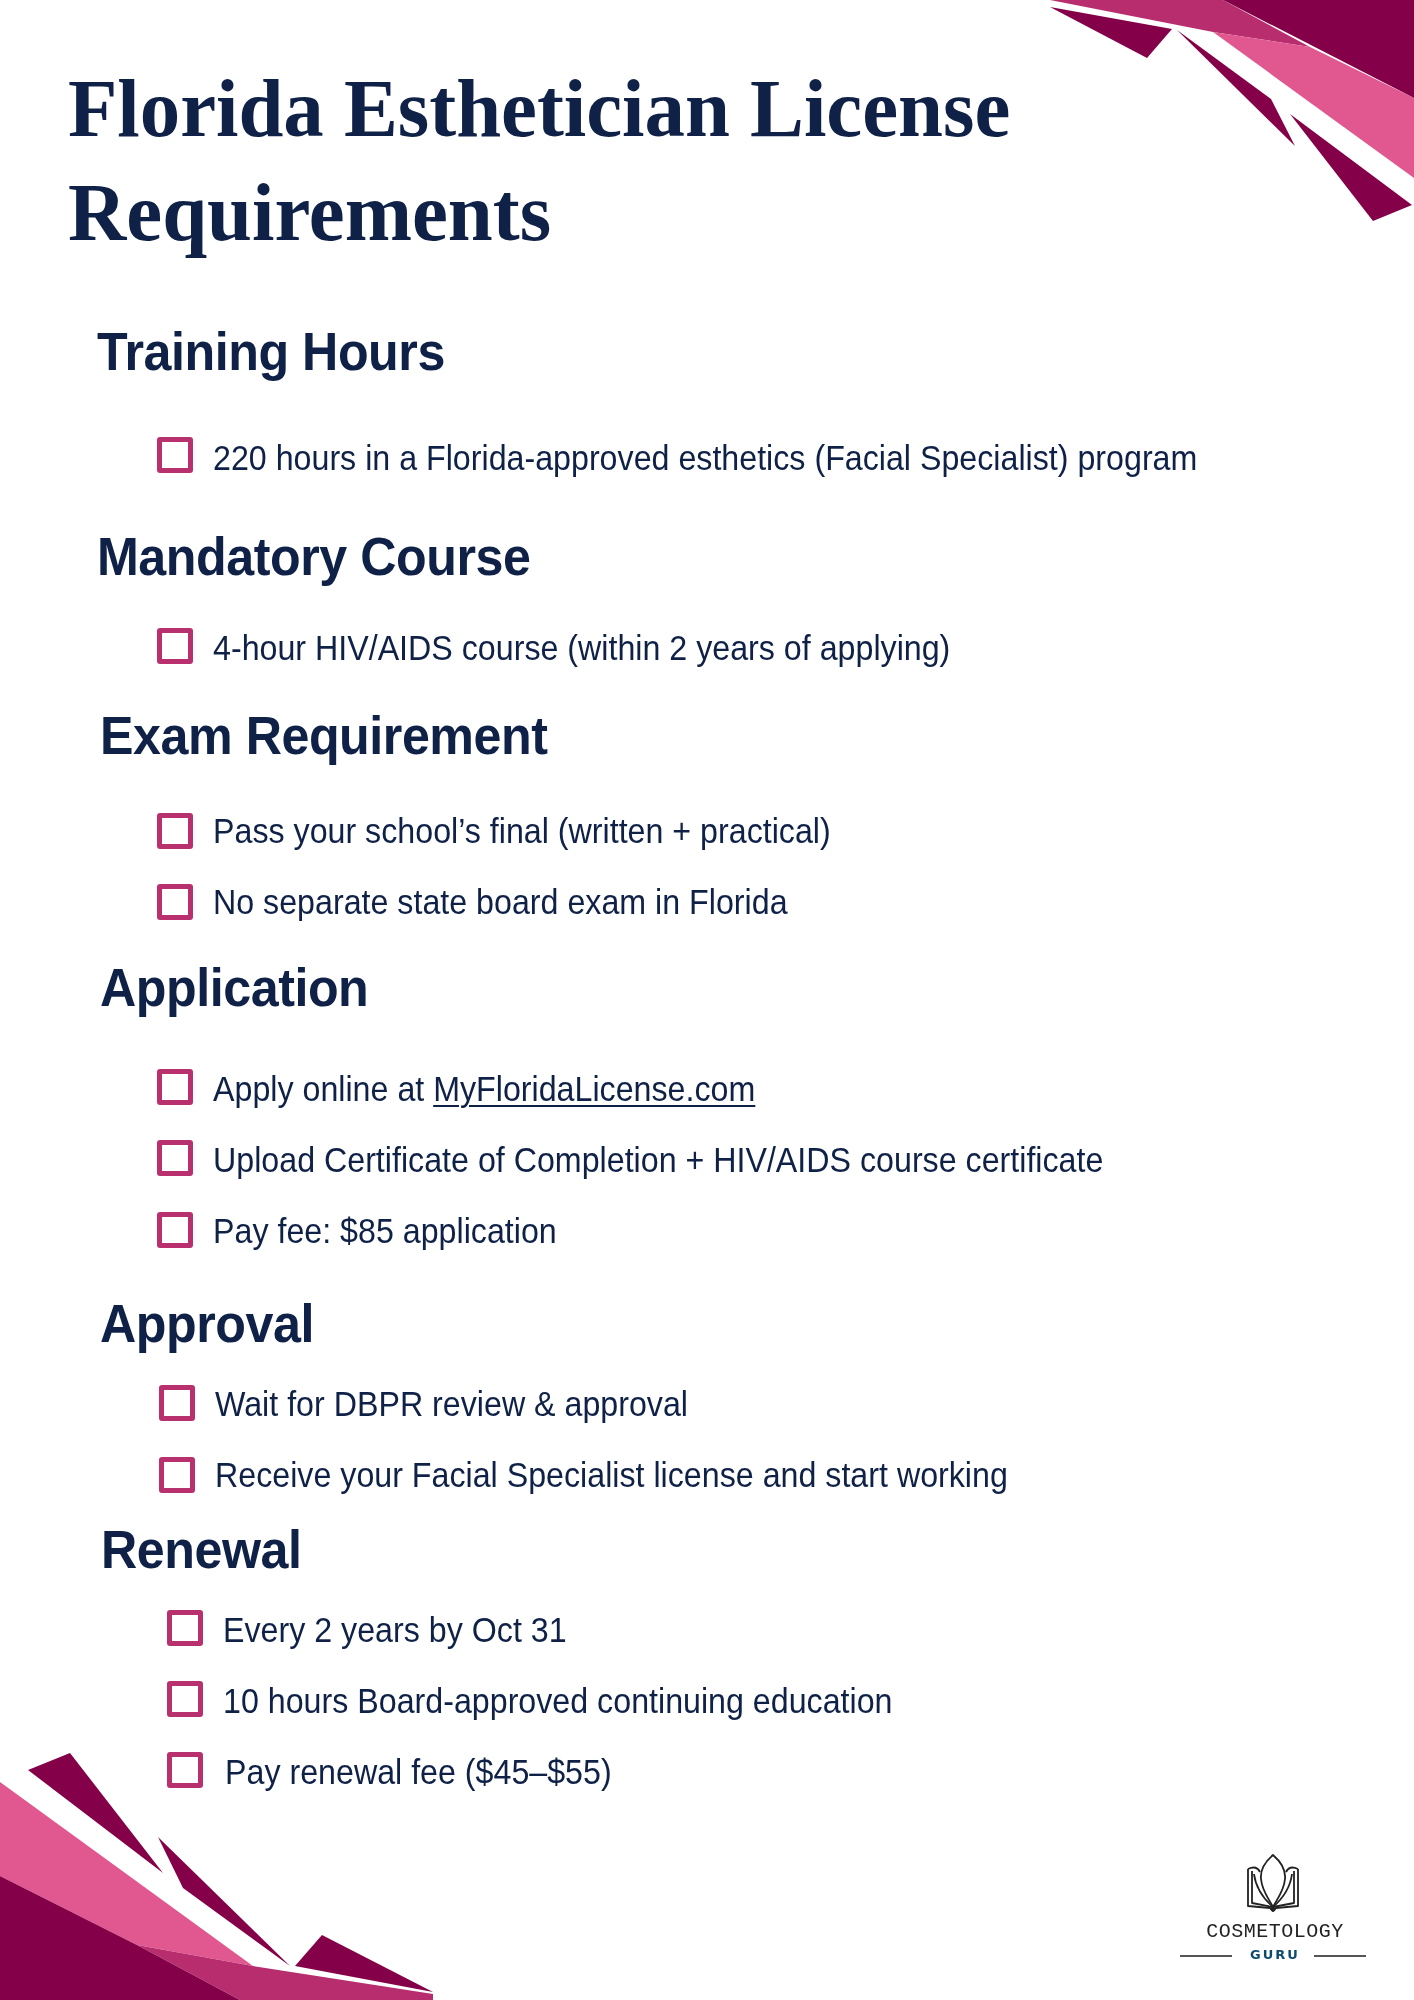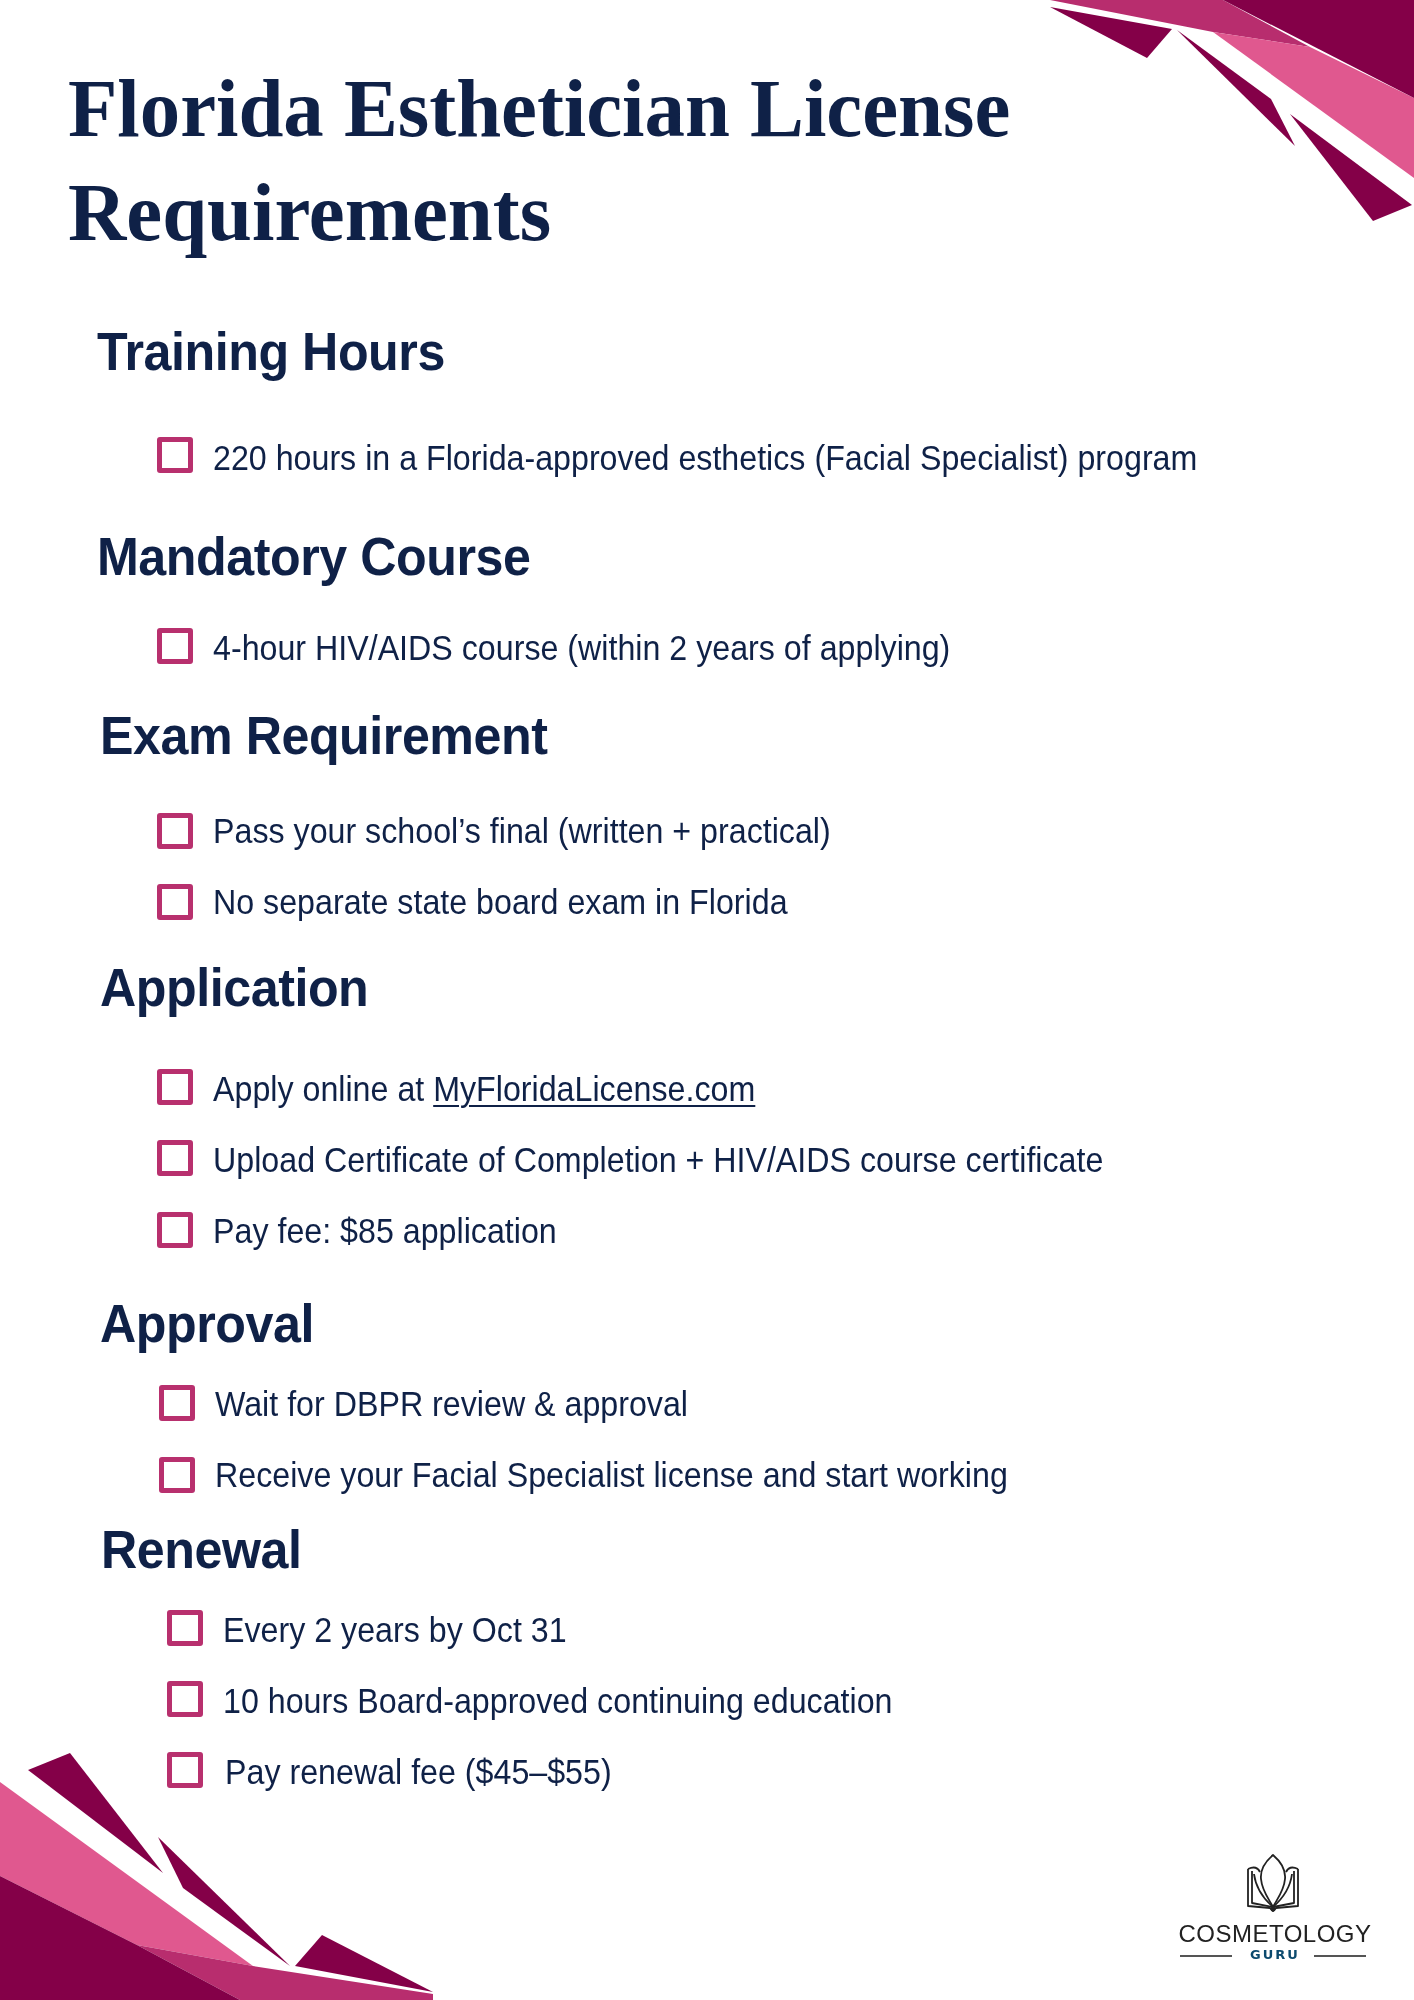--- a/index.html
+++ b/index.html
@@ -27,21 +27,21 @@
     border: 5px solid #b8306e; border-radius: 3px; background: #fff; cursor: pointer;
   }
   .txt {
     position: absolute; top: 0; font-size: 35px; line-height: 1; white-space: nowrap;
     color: #0f2147; transform-origin: left top; transform: scaleX(0.92);
   }
   .txt a { color: #0f2147; text-decoration: underline; text-decoration-thickness: 2px; text-underline-offset: 4px; }
   .logo { position: absolute; left: 1170px; top: 1848px; width: 210px; height: 125px; }
   .logo-name {
     position: absolute; left: 0; top: 74px; width: 210px; text-align: center;
-    font-family: Liberation Sans, sans-serif; font-size: 24px; letter-spacing: 0.5px; color: #222;
+    font-family: Liberation Mono, monospace; font-size: 20px; letter-spacing: 0.5px; color: #222;
     line-height: 1;
   }
   .logo-sub {
     position: absolute; left: 0; top: 100px; width: 210px; text-align: center;
     font-family: "DejaVu Sans", sans-serif; font-size: 13px; font-weight: bold;
     letter-spacing: 2px; color: #0c4a6e; line-height: 1;
   }
   .logo-line { position: absolute; top: 107px; height: 2px; background: #555; width: 52px; }
 </style>
 </head>

